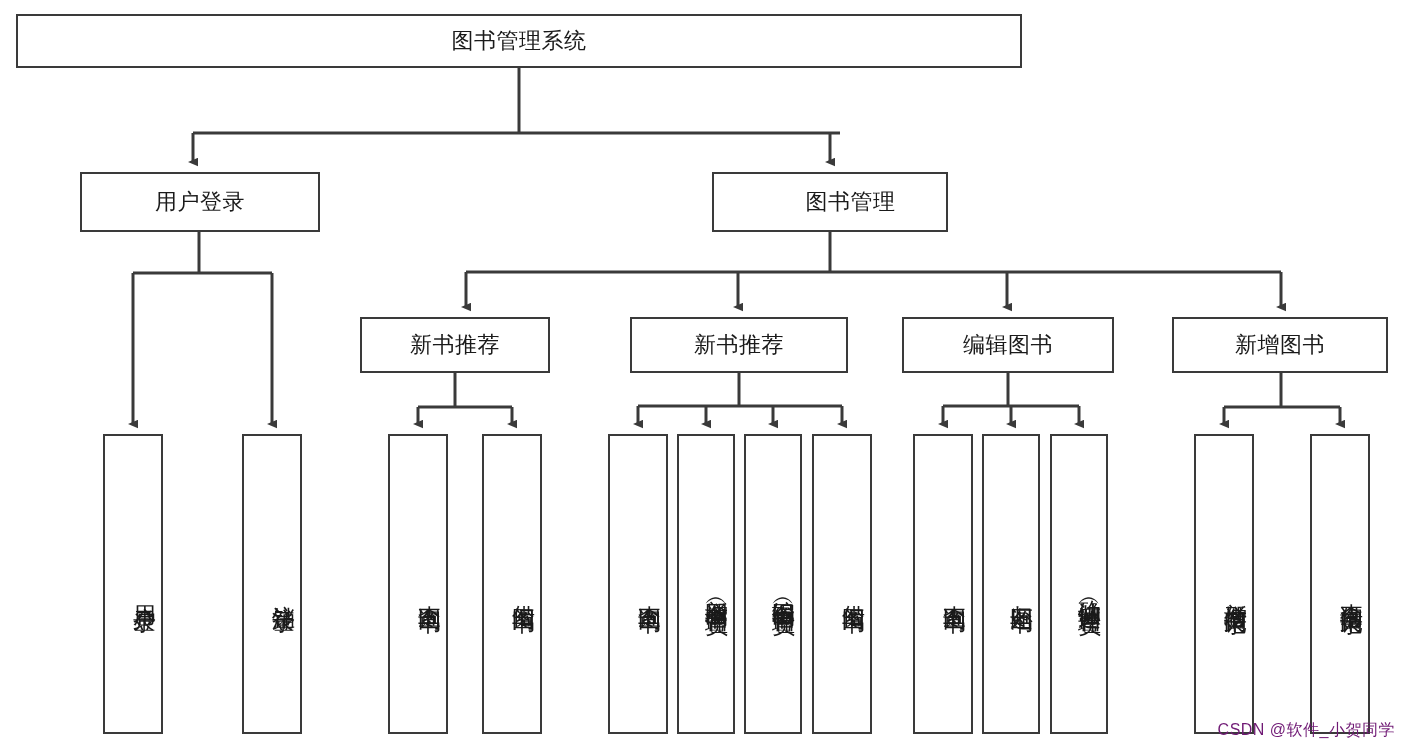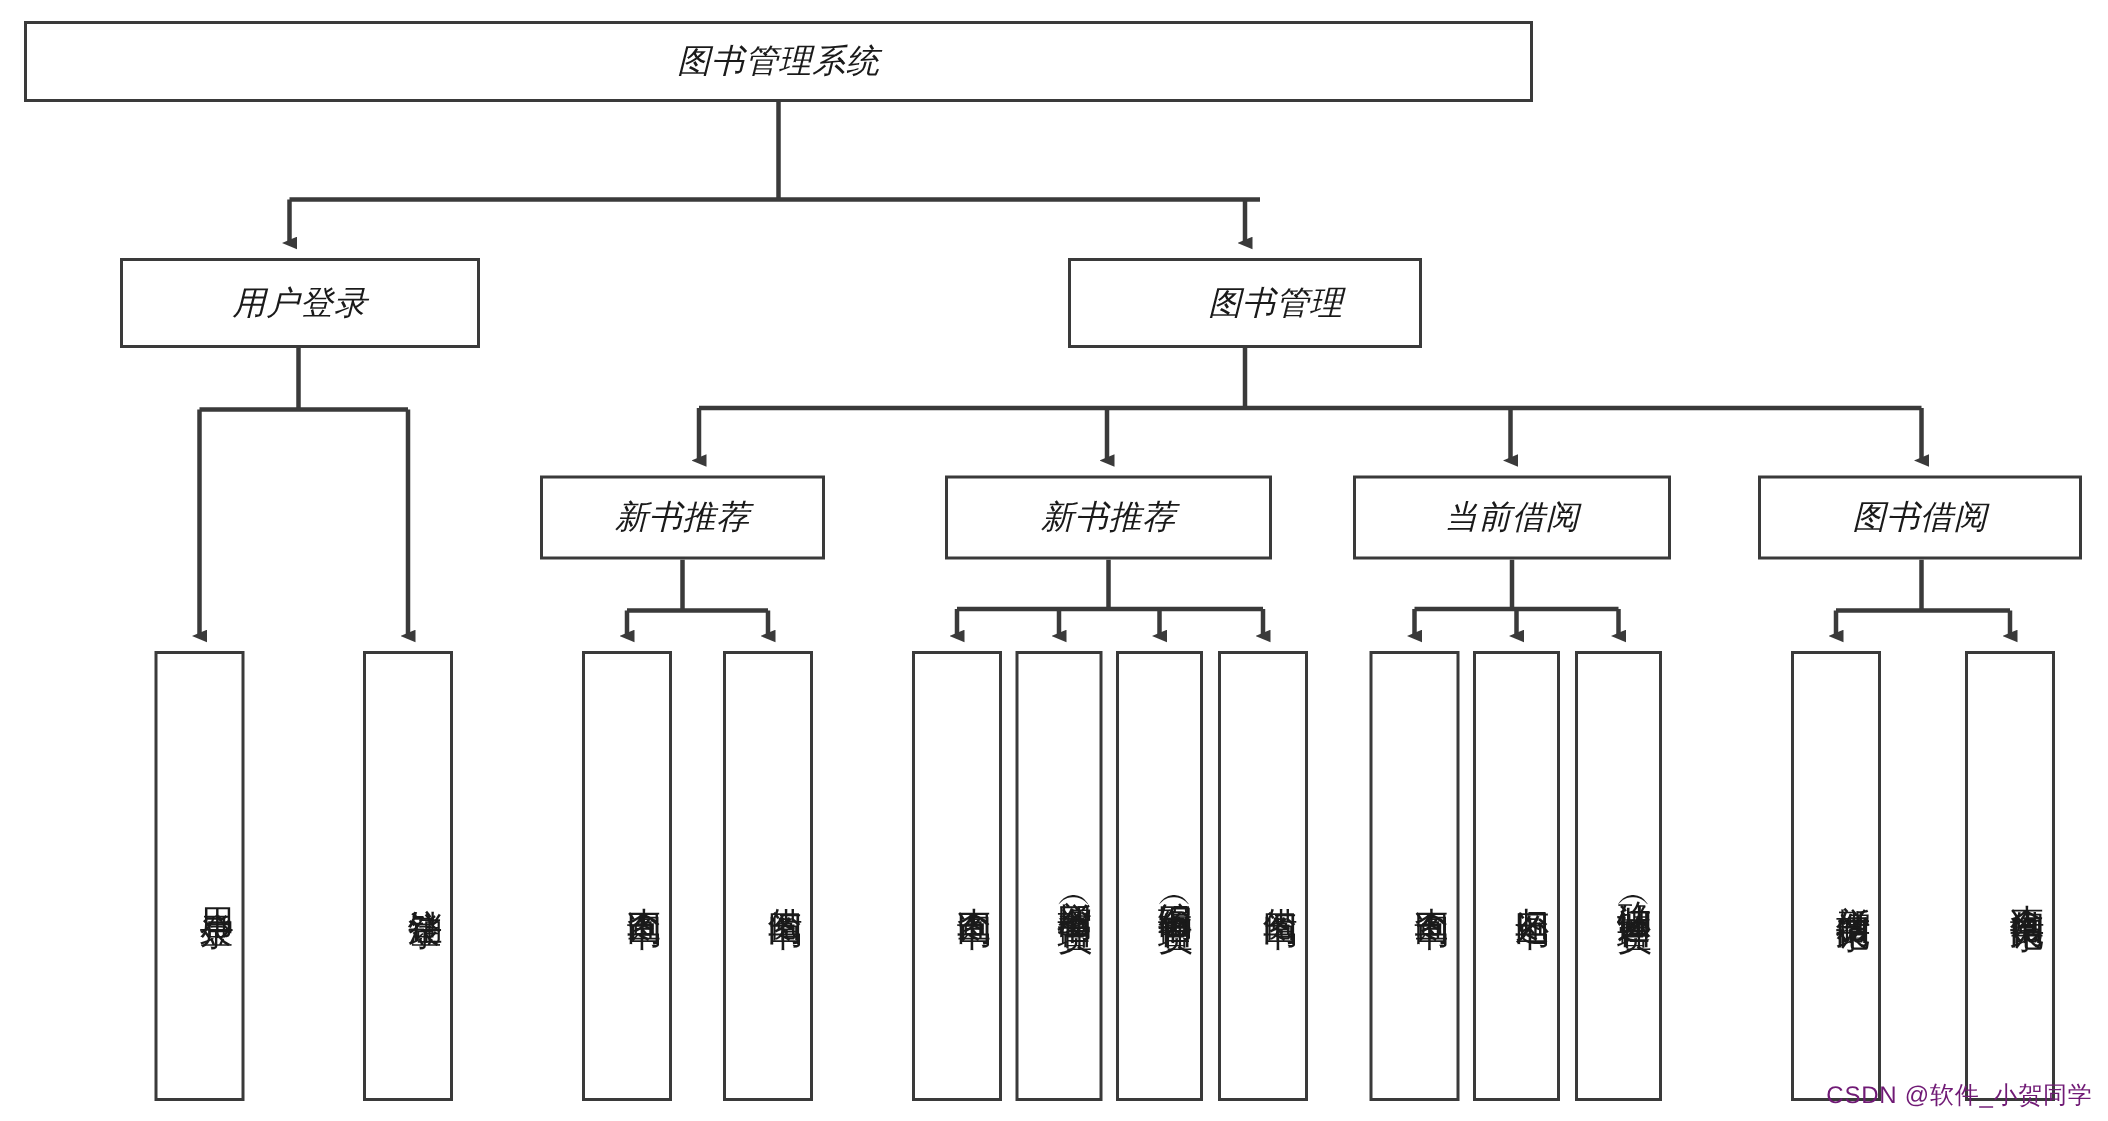--- a/index.html
+++ b/index.html
@@ -32,21 +32,20 @@
     border: 2px solid #3a3a3a;
     display: flex;
     align-items: center;
     justify-content: center;
     color: #1a1a1a;
   }
   .node.horiz {
     font-size: 22px;
     letter-spacing: 0.5px;
     line-height: 1.2;
-    font-style: italic;
   }
   .node.vert {
     writing-mode: vertical-rl;
     text-orientation: upright;
     font-size: 23px;
     line-height: 1.45;
     letter-spacing: 2px;
     align-items: flex-start;
     justify-content: center;
     padding-top: 14px;
@@ -137,24 +136,24 @@
     <span class="txt">图书管理</span>
   </div>
 
   <div class="node horiz" style="left:360px; top:317px; width:190px; height:56px;">
     <span class="txt">新书推荐</span>
   </div>
   <div class="node horiz" style="left:630px; top:317px; width:218px; height:56px;">
     <span class="txt">新书推荐</span>
   </div>
   <div class="node horiz" style="left:902px; top:317px; width:212px; height:56px;">
-    <span class="txt">当前借阅</span>
+    <span class="txt">编辑图书</span>
   </div>
   <div class="node horiz" style="left:1172px; top:317px; width:216px; height:56px;">
-    <span class="txt">图书借阅</span>
+    <span class="txt">新增图书</span>
   </div>
 
   <div class="node vert" style="left:103px; top:434px; width:60px; height:300px;">
     <span class="txt">用户登录</span>
   </div>
   <div class="node vert" style="left:242px; top:434px; width:60px; height:300px;">
     <span class="txt">注销登录</span>
   </div>
 
   <div class="node vert" style="left:388px; top:434px; width:60px; height:300px;">

